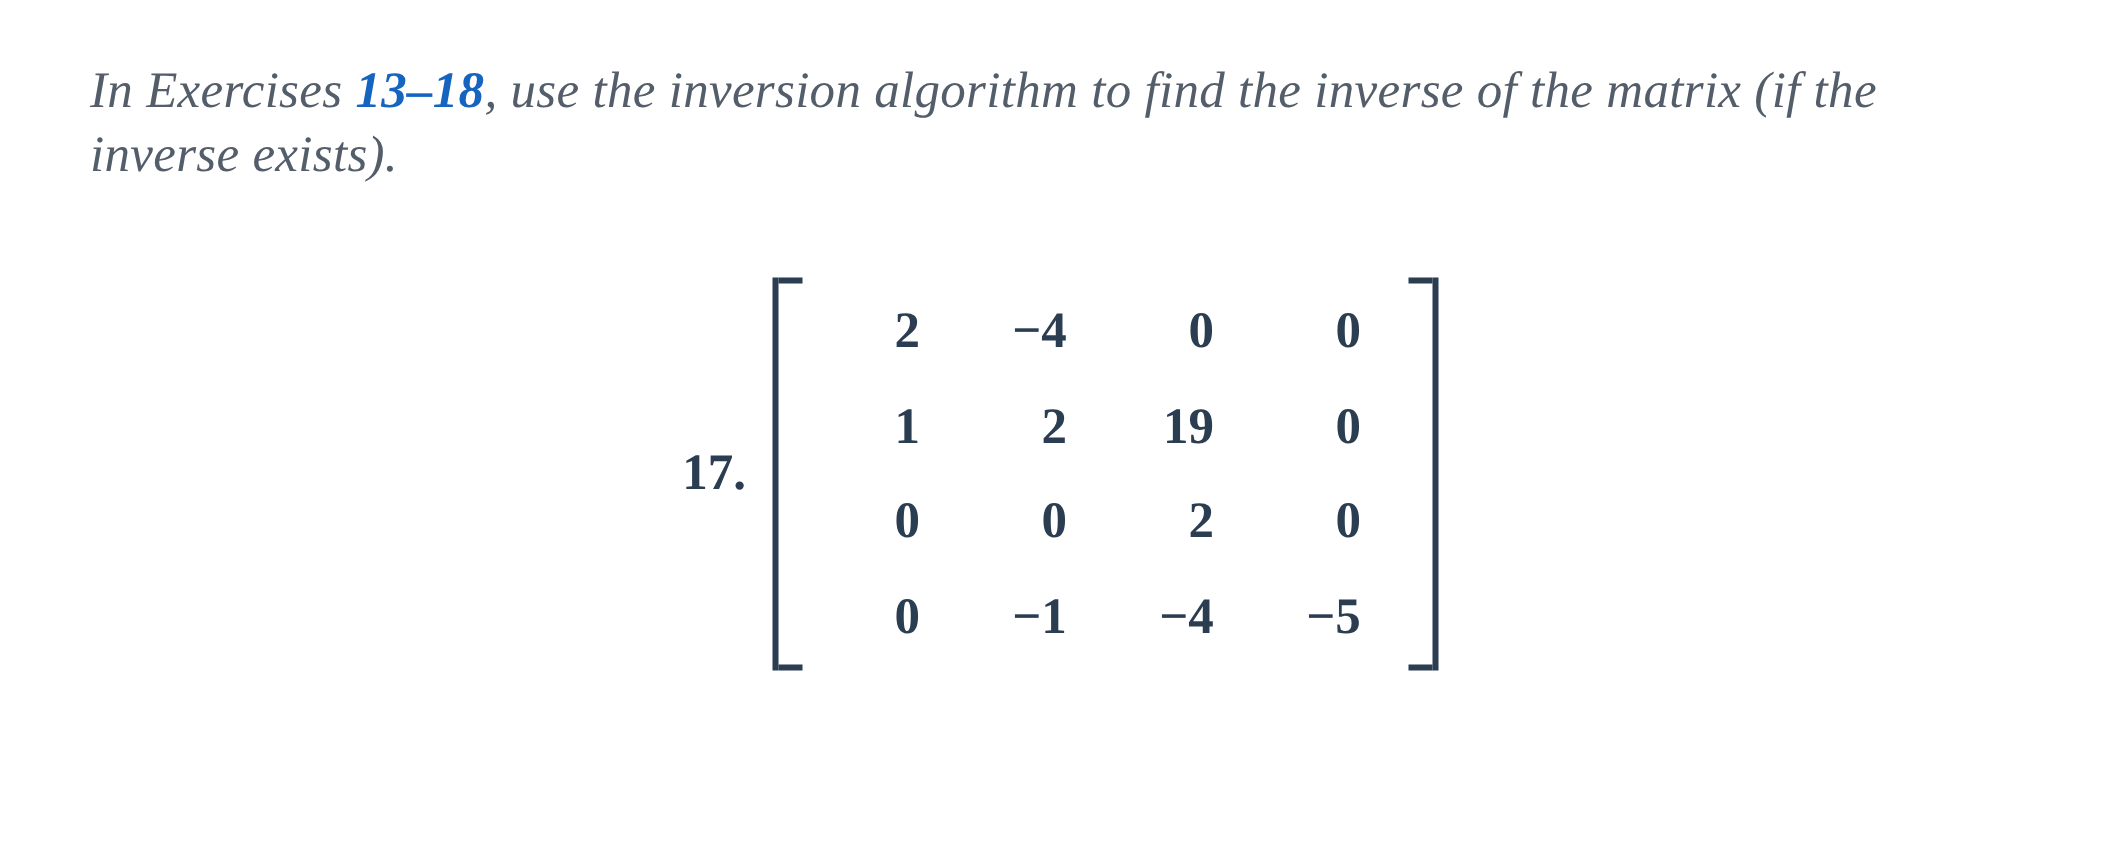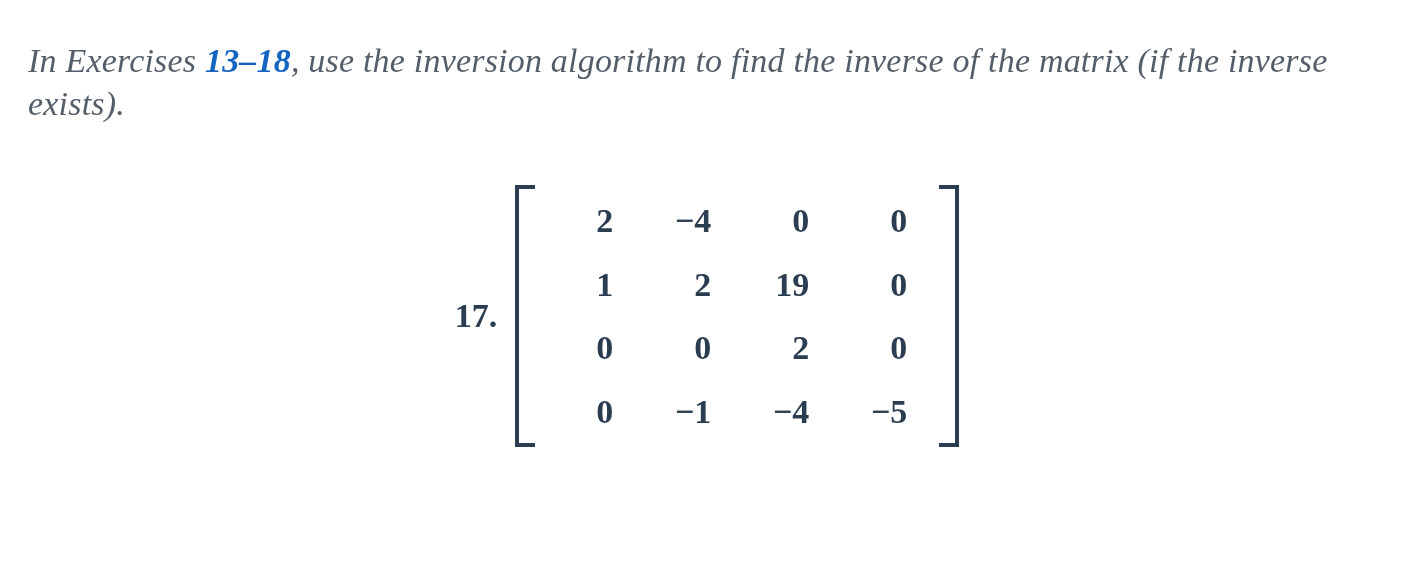--- a/index.html
+++ b/index.html
@@ -5,21 +5,21 @@
   html, body {
     margin: 0;
     padding: 0;
     width: 1414px;
     height: 572px;
     background: #ffffff;
     font-family: Georgia, 'Times New Roman', serif;
     color: #545e6a;
   }
   .page {
-    padding: 40px 28px;
+    padding: 40px 60px;
   }
   .instruction {
     font-style: italic;
     font-size: 34px;
     line-height: 1.25;
     color: #545e6a;
     letter-spacing: 0.2px;
   }
   .exnums {
     color: #1565c0;

